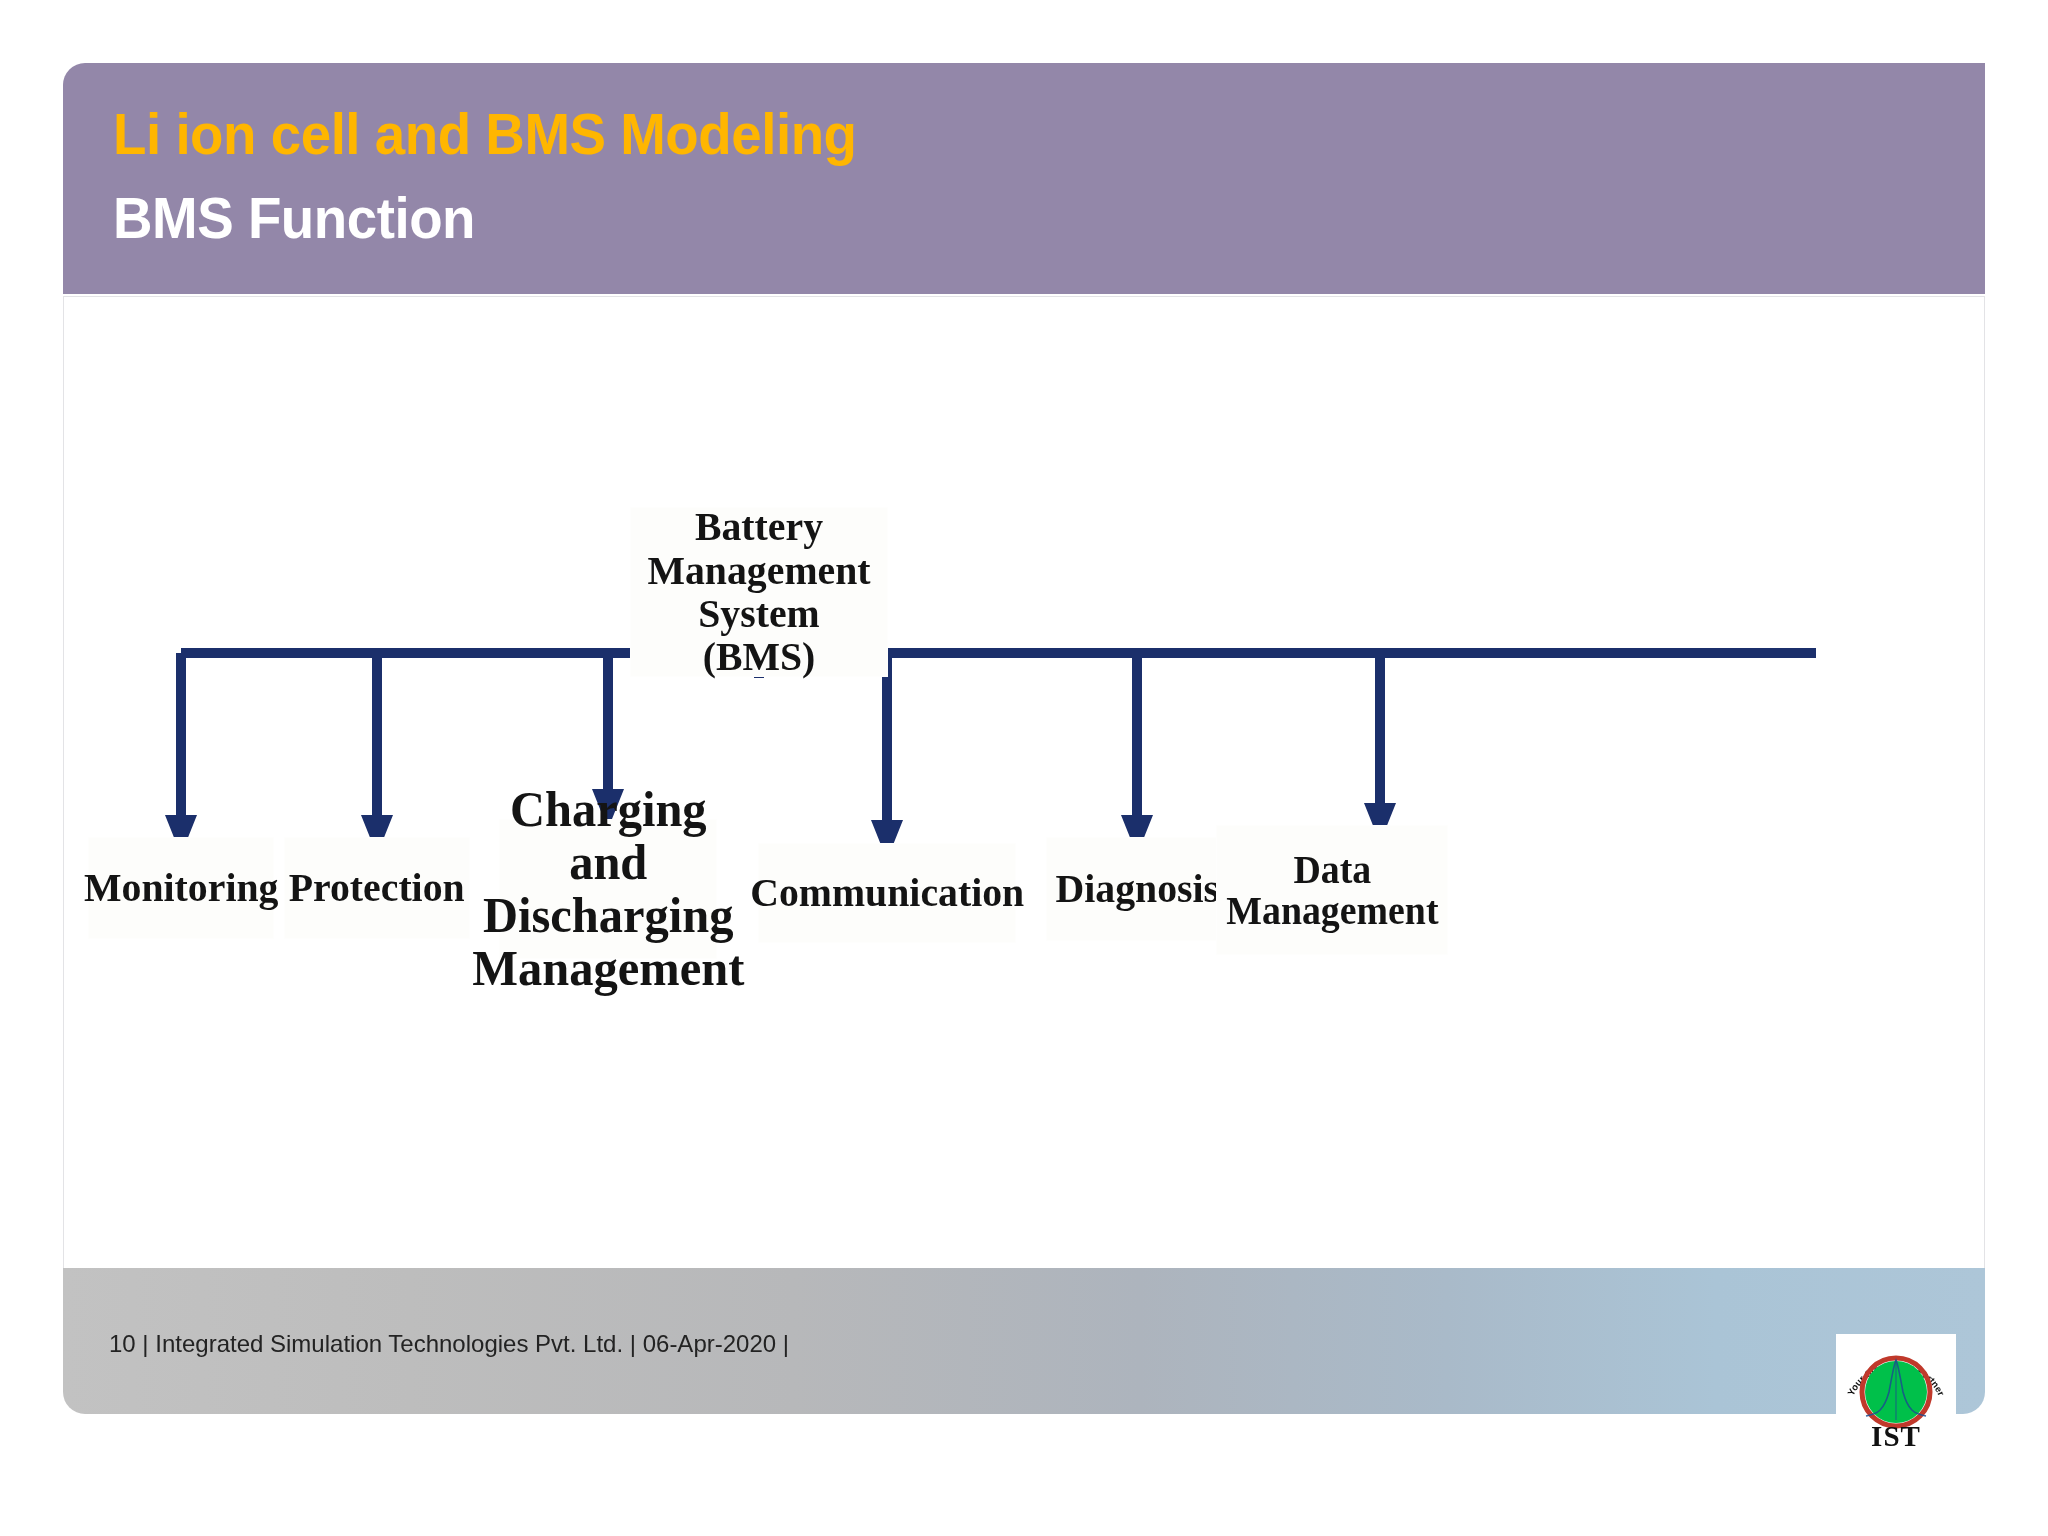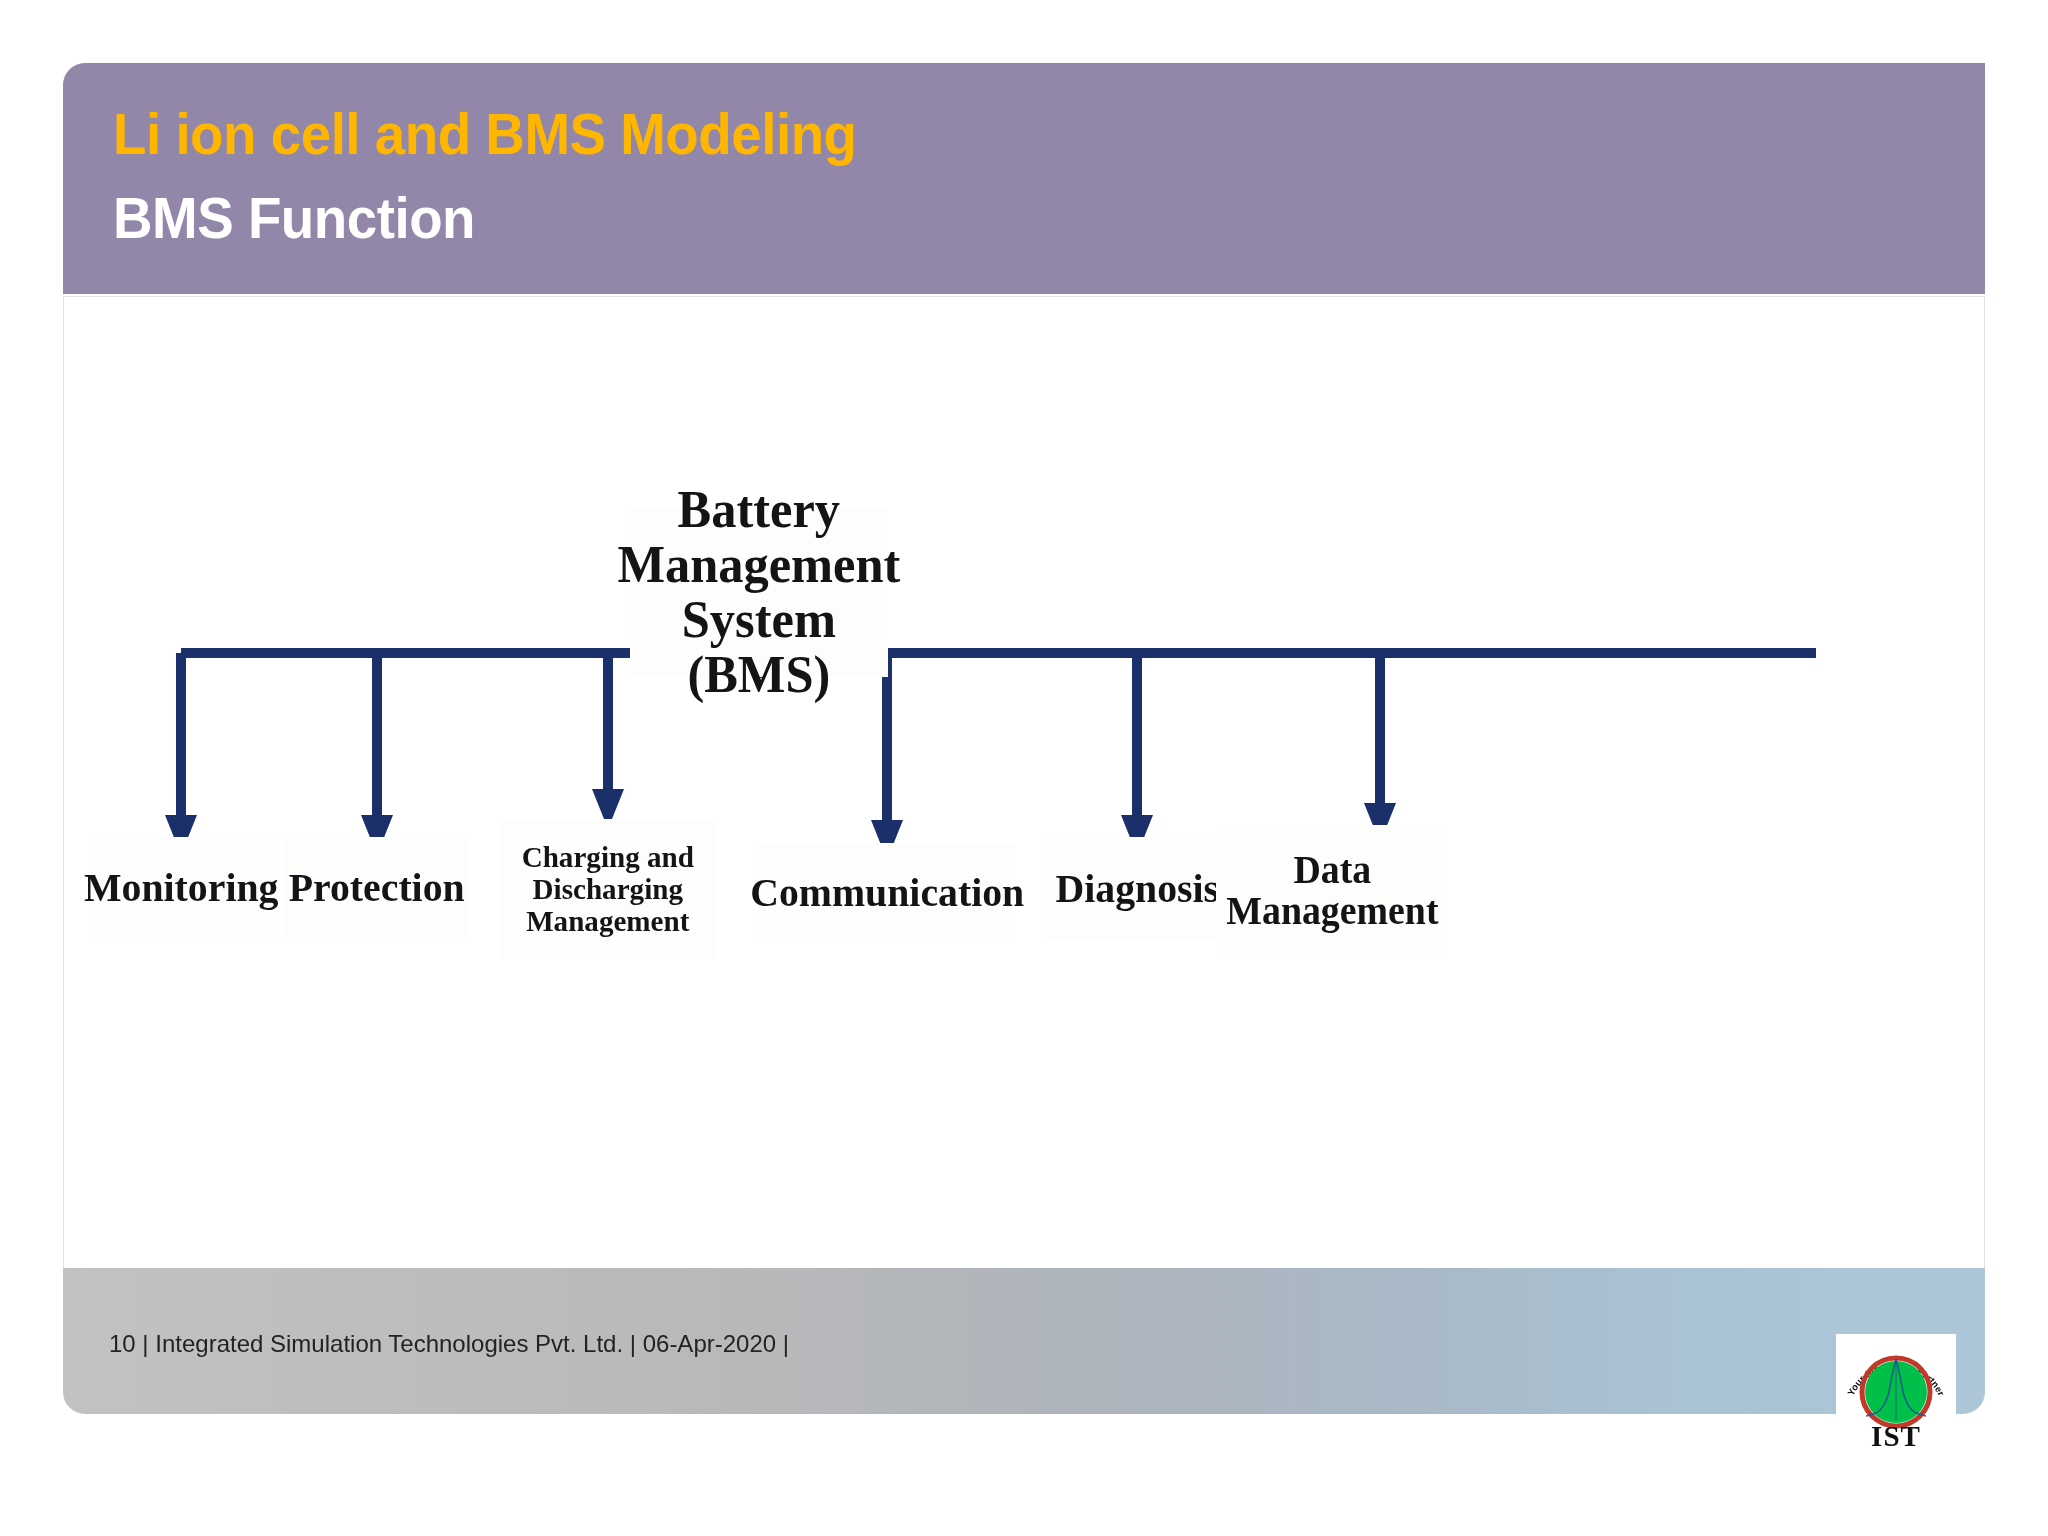--- a/index.html
+++ b/index.html
@@ -96,24 +96,24 @@
     color: #141414;
     line-height: 1.06;
     box-shadow: 0 0 0 1px rgba(255,255,255,0.6) inset;
   }
   .node span {
     display: block;
     padding: 0 6px;
     transform: scaleX(0.97);
   }
 
-  #node-bms   { left: 566px; top: 210px;  width: 258px; height: 170px; font-size: 52px; }
+  #node-bms   { left: 566px; top: 210px;  width: 258px; height: 170px; font-size: 41px; }
   #node-mon   { left: 24px;  top: 540px;  width: 186px; height: 102px; font-size: 41px; }
   #node-prot  { left: 220px; top: 540px;  width: 186px; height: 102px; font-size: 41px; }
-  #node-chg   { left: 435px; top: 522px;  width: 218px; height: 140px; font-size: 30px; }
+  #node-chg   { left: 435px; top: 522px;  width: 218px; height: 140px; font-size: 50px; }
   #node-comm  { left: 694px; top: 546px;  width: 258px; height: 100px; font-size: 41px; }
   #node-diag  { left: 982px; top: 540px;  width: 182px; height: 104px; font-size: 41px; }
   #node-data  { left: 1152px;top: 528px;  width: 232px; height: 130px; font-size: 39px; }
 
   svg#links {
     position: absolute;
     left: 0;
     top: 0;
     width: 1920px;
     height: 1012px;

